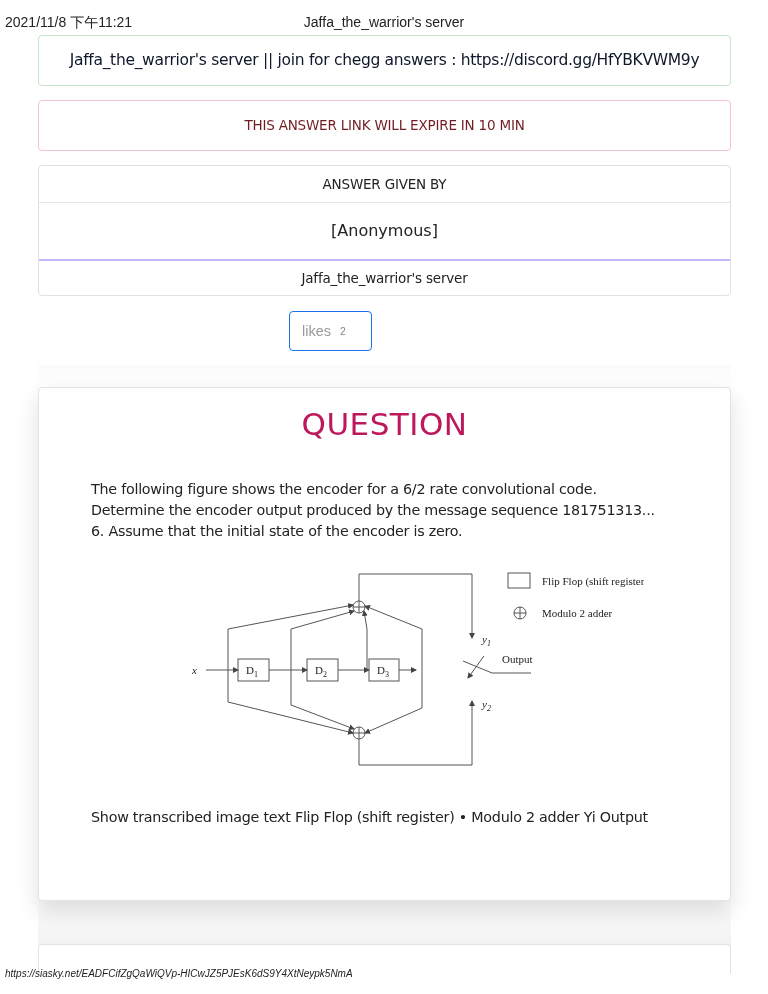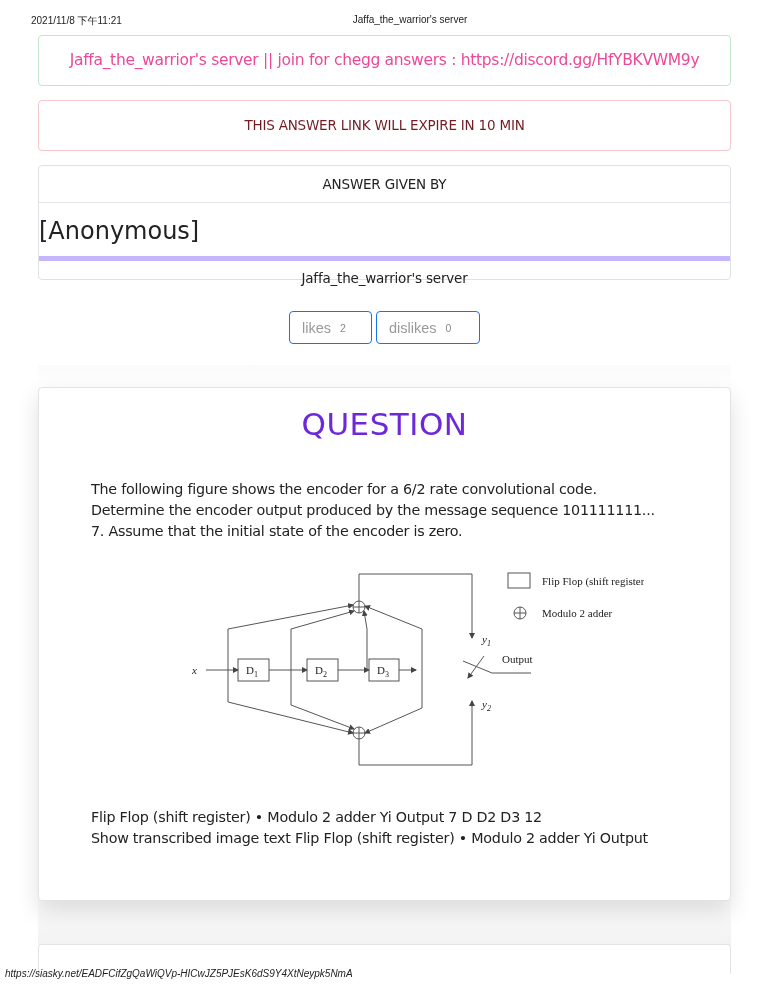--- a/index.html
+++ b/index.html
@@ -1,60 +1,60 @@
 <!DOCTYPE html>
 <html><head>
 <meta charset="utf-8">
 <style>
   * { box-sizing: border-box; margin: 0; padding: 0; }
   html, body { width: 768px; height: 994px; background: #ffffff; overflow: hidden; }
   body { position: relative; font-family: "DejaVu Sans", "Liberation Sans", sans-serif; color: #212529; }
 
   .print-header { position: absolute; top: 14px; left: 0; width: 656px; height: 14px;
-    font-family: "Liberation Sans", sans-serif; font-size: 10px; color: #222; margin-left: 26px; }
+    font-family: "Liberation Sans", sans-serif; font-size: 14px; color: #222; }
   .print-header .date { position: absolute; left: 5px; top: 0; }
   .print-header .title { position: absolute; left: 0; width: 768px; text-align: center; top: 0; }
 
   .print-footer { position: absolute; top: 968px; left: 0; width: 768px; height: 14px;
     font-family: "Liberation Sans", sans-serif; font-size: 10px; color: #222; font-style: italic; }
   .print-footer .url { position: absolute; left: 5px; }
   .print-footer .page { position: absolute; right: 8px; margin-top: 28px; }
 
   .alert-success { position: absolute; left: 38px; top: 35px; width: 693px; height: 51px;
     border: 1px solid #c3e6cb; border-radius: 4px; background: #fff;
-    color: #ec4899; font-size: 15.5px; text-align: center; line-height: 49px;
+    color: #0f172a; font-size: 15.5px; text-align: center; line-height: 49px;
     font-family: "DejaVu Sans", sans-serif; letter-spacing: -0.3px; }
 
   .alert-danger { position: absolute; left: 38px; top: 100px; width: 693px; height: 51px;
     border: 1px solid #f5c6cb; border-radius: 4px; background: #fff;
     color: #721c24; font-size: 13.5px; text-align: center; line-height: 49px; letter-spacing: -0.2px; }
 
-  .card-answer { position: absolute; left: 38px; top: 165px; width: 693px; height: 115px;
+  .card-answer { position: absolute; left: 38px; top: 165px; width: 693px; height: 131px;
     border: 1px solid #dee2e6; border-radius: 4px; background: #fff; }
   .card-answer .hdr { height: 37px; line-height: 36px; text-align: center; font-size: 13.5px;
     border-bottom: 1px solid #e6e6e6; color: #222; letter-spacing: -0.2px; }
-  .card-answer .name { height: 58px; line-height: 56px; text-align: left; font-size: 24px;
-    border-bottom: 5px solid #c4b5fd; color: #222; }
+  .card-answer .name { height: 58px; line-height: 56px; text-align: center; font-size: 16px;
+    border-bottom: 2px solid #c4b5fd; color: #222; }
   .card-answer .server { height: 35px; line-height: 35px; text-align: center; font-size: 13.5px; color: #222; letter-spacing: -0.2px; }
 
   .votes { position: absolute; top: 311px; left: 289px; height: 33px; display: flex; gap: 4px; }
-  .vote-btn { height: 33px; border: 1px solid #1a73e8; border-radius: 4px; background: #fff;
+  .vote-btn { height: 40px; border: 1px solid #1a73e8; border-radius: 4px; background: #fff;
     color: #999; font-size: 14.5px; display: flex; align-items: center; padding: 0 12px; cursor: pointer; }
   .vote-btn.likes { width: 83px; }
   .vote-btn.dislikes { width: 104px; }
   .vote-btn .count { font-size: 10.5px; margin-left: 9px; color: #888; }
 
   .shadow-band { position: absolute; left: 38px; top: 365px; width: 693px; height: 580px;
     background: linear-gradient(to bottom, #fbfbfb 0%, #ffffff 5%, #ffffff 90%, #f2f2f2 100%); }
 
   .card-question { position: absolute; left: 38px; top: 387px; width: 693px; height: 514px;
     border: 1px solid #e3e3e3; border-radius: 4px; background: #fff;
     box-shadow: 0 10px 22px rgba(0,0,0,0.13); }
   .q-title { position: absolute; top: 18px; left: 0; width: 100%; text-align: center;
-    font-size: 31px; color: #6d28d9; letter-spacing: 0.5px; font-weight: normal; }
+    font-size: 31px; color: #be185d; letter-spacing: 0.5px; font-weight: normal; }
   .q-body { position: absolute; left: 52px; top: 91px; width: 600px; font-size: 14.3px;
     line-height: 21px; color: #222; letter-spacing: -0.25px; }
   .q-figure { position: absolute; left: 145px; top: 180px; width: 460px; height: 210px; }
   .q-transcript { position: absolute; left: 52px; top: 419px; width: 610px; font-size: 14.3px;
     line-height: 21px; color: #222; letter-spacing: -0.25px; }
 
   .card-next { position: absolute; left: 38px; top: 944px; width: 693px; height: 30px;
     border: 1px solid #e3e3e3; border-bottom: none; border-radius: 4px 4px 0 0; background: #fff; }
 </style>
 </head>
@@ -73,35 +73,31 @@
   <div class="hdr">ANSWER GIVEN BY</div>
   <div class="name">[Anonymous]</div>
   <div class="server">Jaffa_the_warrior's server</div>
 </div>
 
 <div class="votes">
   <button class="vote-btn likes">
     <span>likes</span>
     <span class="count">2</span>
   </button>
-  <button class="vote-btn dislikes">
-    <span>dislikes</span>
-    <span class="count">0</span>
-  </button>
 </div>
 
 <div class="shadow-band"></div>
 
 <div class="card-question">
   <h1 class="q-title">QUESTION</h1>
 
   <div class="q-body">
     <div>The following figure shows the encoder for a 6/2 rate convolutional code.</div>
-    <div>Determine the encoder output produced by the message sequence 101111111...</div>
-    <div>7. Assume that the initial state of the encoder is zero.</div>
+    <div>Determine the encoder output produced by the message sequence 181751313...</div>
+    <div>6. Assume that the initial state of the encoder is zero.</div>
   </div>
 
   <svg class="q-figure" viewBox="0 0 460 210" width="460" height="210">
     <defs>
       <marker id="arr" markerWidth="6" markerHeight="6" refX="5" refY="3" orient="auto">
         <path d="M0,0 L6,3 L0,6 z" fill="#444"></path>
       </marker>
     </defs>
     <g stroke="#555" stroke-width="1" fill="none" font-family="Liberation Serif, serif">
 
@@ -155,21 +151,20 @@
       <text x="193" y="106">D<tspan font-size="8" dy="3">3</tspan></text>
       <text x="298" y="75" font-style="italic">y<tspan font-size="8" dy="3">1</tspan></text>
       <text x="298" y="140" font-style="italic">y<tspan font-size="8" dy="3">2</tspan></text>
       <text x="318" y="95">Output</text>
       <text x="358" y="17">Flip Flop (shift register)</text>
       <text x="358" y="49">Modulo 2 adder</text>
     </g>
   </svg>
 
   <div class="q-transcript">
-    <div>Flip Flop (shift register) • Modulo 2 adder Yi Output 7 D D2 D3 12</div>
     <div>Show transcribed image text Flip Flop (shift register) • Modulo 2 adder Yi Output</div>
   </div>
 </div>
 
 <div class="card-next"></div>
 
 <div class="print-footer">
   <span class="url">https://siasky.net/EADFCifZgQaWiQVp-HICwJZ5PJEsK6dS9Y4XtNeypk5NmA</span>
   <span class="page">1/4</span>
 </div>

